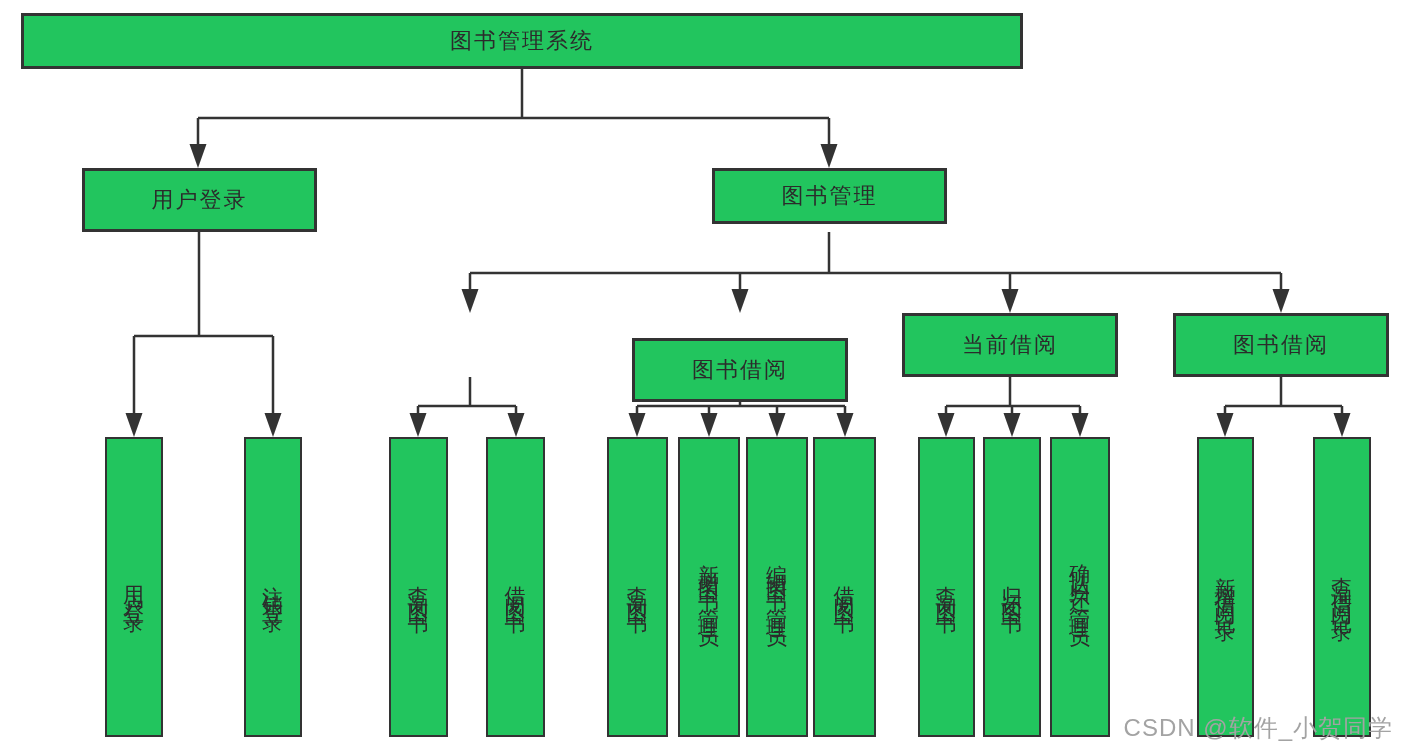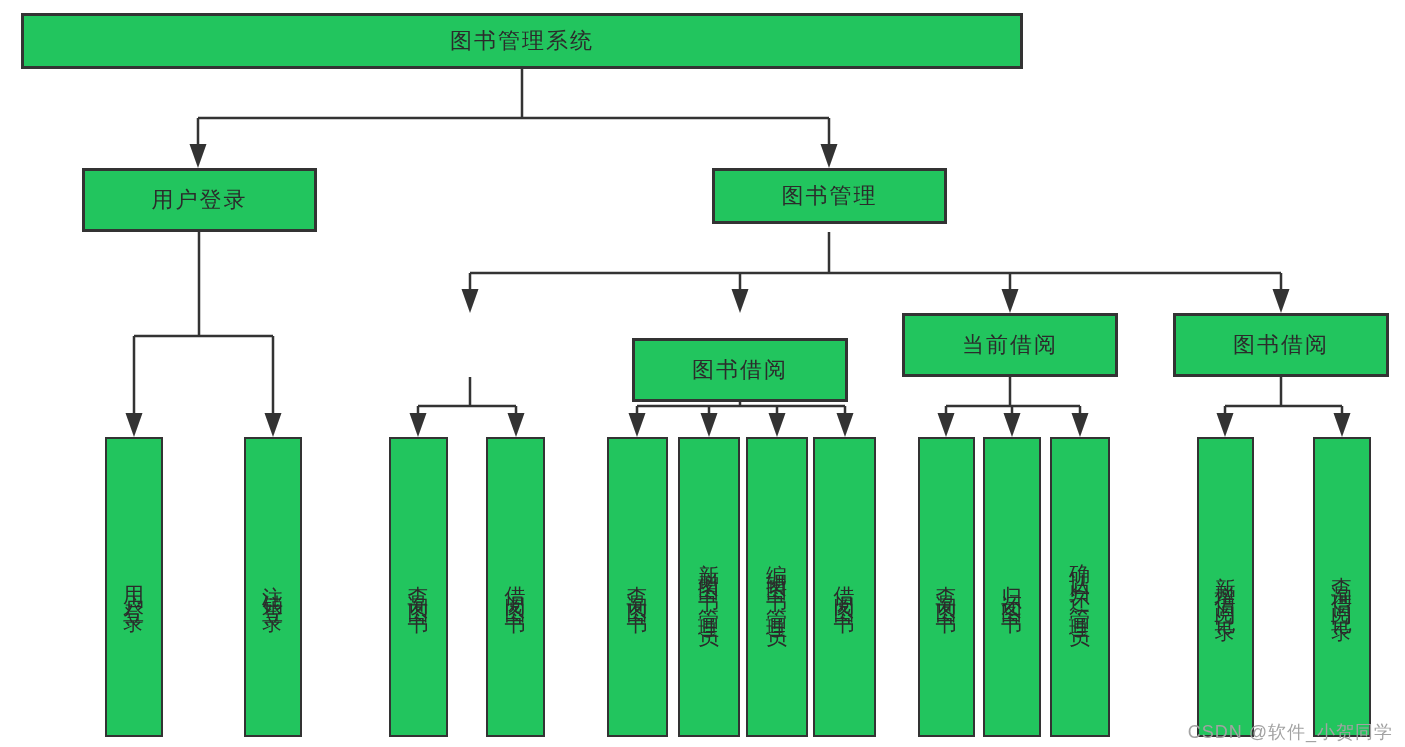--- a/index.html
+++ b/index.html
@@ -27,21 +27,21 @@
     writing-mode:vertical-rl;
     text-orientation:mixed;
     font-size:21px;
     letter-spacing:9px;
     line-height:1.1;
     white-space:nowrap;
   }
   #watermark {
     position:absolute;
     right:12px; bottom:3px;
-    font-size:18px;
+    font-size:24px;
     color:var(--watermark,#a3a3a3);
     letter-spacing:1px;
     white-space:nowrap;
   }
 </style>
 </head>
 <body>
 
 <div id="canvas">
 

